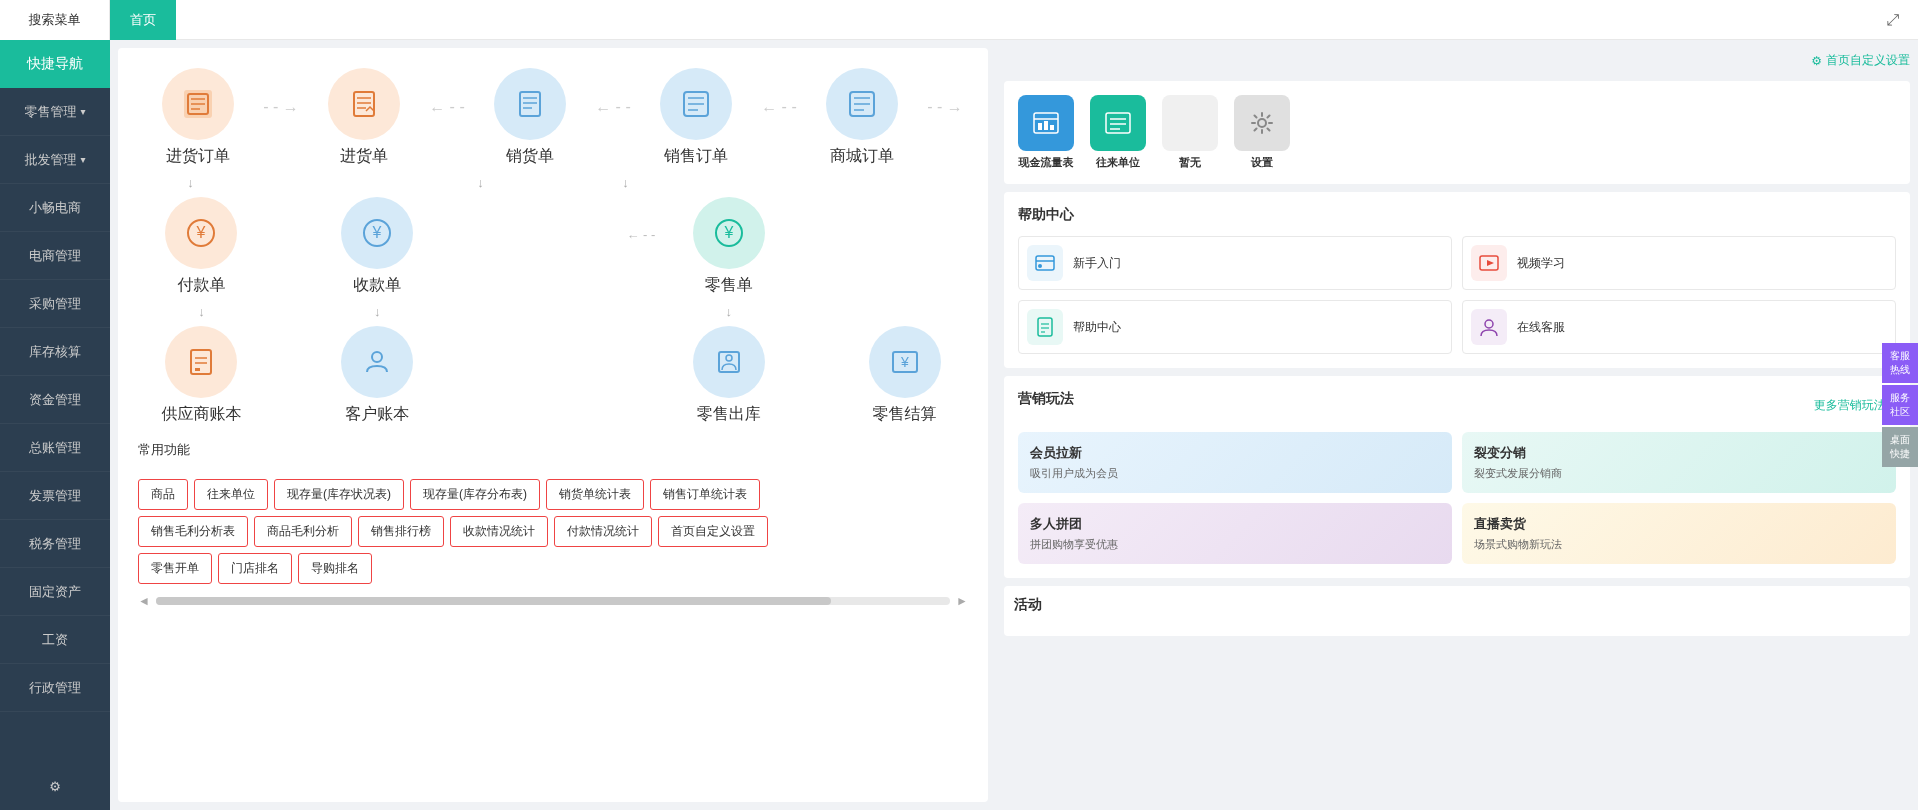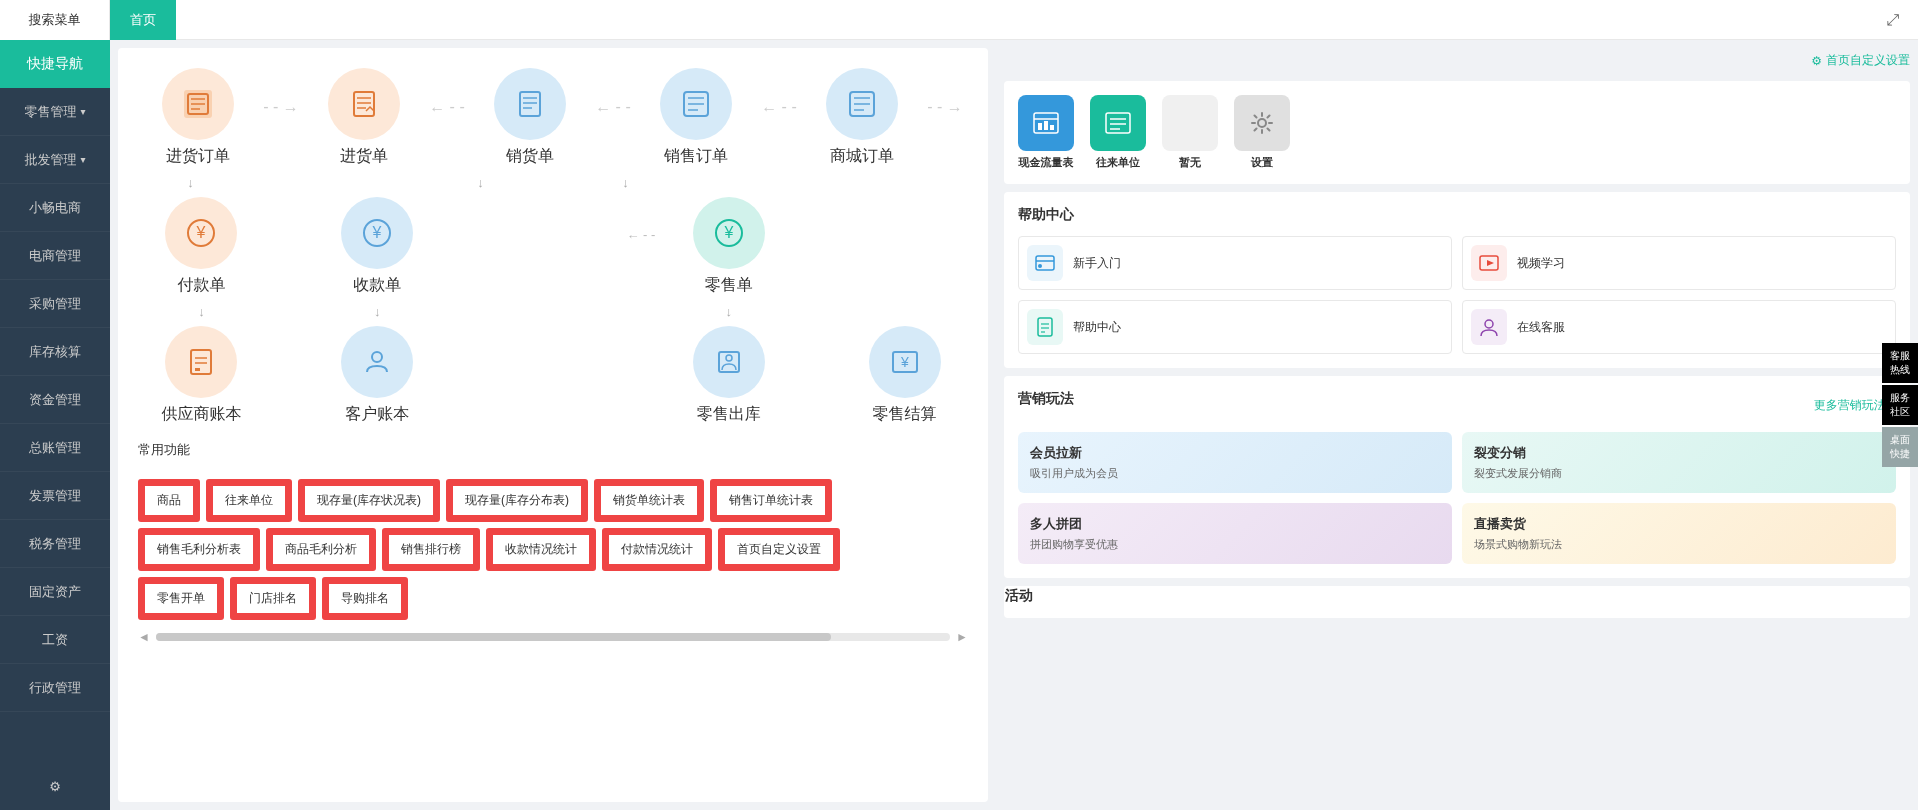--- a/index.html
+++ b/index.html
@@ -32,21 +32,21 @@
     .flow-panel { background: #fff; margin: 8px; border-radius: 4px; padding: 20px; overflow: hidden; flex: 0 0 870px; position: relative; }
     .node-circle { width: 72px; height: 72px; border-radius: 50%; display: flex; align-items: center; justify-content: center; font-size: 28px; margin-bottom: 6px; }
     .node-circle.orange { background: #fde8d8; color: #e07b39; }
     .node-circle.blue { background: #d6eaf8; color: #5ba3d9; }
     .node-circle.teal { background: #d1f2eb; color: #1abc9c; }
     .node-label { font-size: 16px; color: #333; }
 
     .common-functions { margin-top: 16px; }
     .common-title { font-size: 13px; color: #333; margin-bottom: 20px; }
     .func-row { display: flex; flex-wrap: wrap; gap: 6px; margin-bottom: 6px; }
-    .func-btn { border: 7px solid #ef4444; background: #fff; padding: 6px 12px; border-radius: 3px; font-size: 12px; color: #333; cursor: pointer; white-space: nowrap; }
+    .func-btn { border: 1px solid #ef4444; background: #fff; padding: 6px 12px; border-radius: 3px; font-size: 12px; color: #333; cursor: pointer; white-space: nowrap; }
 
     
     .right-panel { flex: 1; padding: 8px; display: flex; flex-direction: column; gap: 8px; overflow-y: auto; }
 
     
     .customize-header { text-align: right; color: #1abc9c; font-size: 12px; cursor: pointer; display: flex; align-items: center; justify-content: flex-end; gap: 4px; padding: 4px 0; }
 
     
     .quick-icons { display: flex; gap: 16px; align-items: center; }
     .quick-icon-item { display: flex; flex-direction: column; align-items: center; gap: 4px; cursor: pointer; font-weight: bold; }
@@ -75,30 +75,30 @@
     .marketing-grid { display: grid; grid-template-columns: 1fr 1fr; gap: 10px; }
     .marketing-item { background: linear-gradient(135deg, #e8f4fd, #d6eaf8); border-radius: 6px; padding: 12px; cursor: pointer; }
     .marketing-item.green { background: linear-gradient(135deg, #e8f8f5, #d1f2eb); }
     .marketing-item.orange { background: linear-gradient(135deg, #fef9e7, #fdebd0); }
     .marketing-item.purple { background: linear-gradient(135deg, #f4ecf7, #e8daef); }
     .marketing-title { font-size: 13px; font-weight: bold; color: #333; margin-bottom: 4px; }
     .marketing-desc { font-size: 11px; color: #666; }
 
     
     .side-buttons { position: fixed; right: 0; top: 50%; transform: translateY(-50%); display: flex; flex-direction: column; gap: 2px; z-index: 100; }
-    .side-btn { background: #000000; color: #fff; width: 36px; padding: 6px 4px; text-align: center; font-size: 10px; cursor: pointer; writing-mode: horizontal-tb; line-height: 1.4; }
+    .side-btn { background: #8b5cf6; color: #fff; width: 36px; padding: 6px 4px; text-align: center; font-size: 10px; cursor: pointer; writing-mode: horizontal-tb; line-height: 1.4; }
     .side-btn.gray { background: #95a5a6; }
 
     
     .flow-main { display: flex; flex-direction: column; }
 
     .node-wrapper { display: flex; flex-direction: column; align-items: center; width: 130px; }
     .h-arrow { width: 50px; display: flex; align-items: center; justify-content: center; color: #bbb; font-size: 16px; padding-top: 30px; }
 
-    .activities-section { background: #fff; border-radius: 4px; padding: 1px; }
+    .activities-section { background: #fff; border-radius: 4px; padding: 10px; }
 
     
     .bottom-scroll-row { display: flex; align-items: center; padding: 4px 0; }
     .scroll-left-btn, .scroll-right-btn { color: #aaa; font-size: 12px; cursor: pointer; }
     .scroll-bar-track { flex: 1; height: 8px; background: #e8e8e8; border-radius: 4px; margin: 0 6px; }
     .scroll-bar-thumb { width: 85%; height: 100%; background: #c8c8c8; border-radius: 4px; }
   </style>
 </head>
 <body>
 

